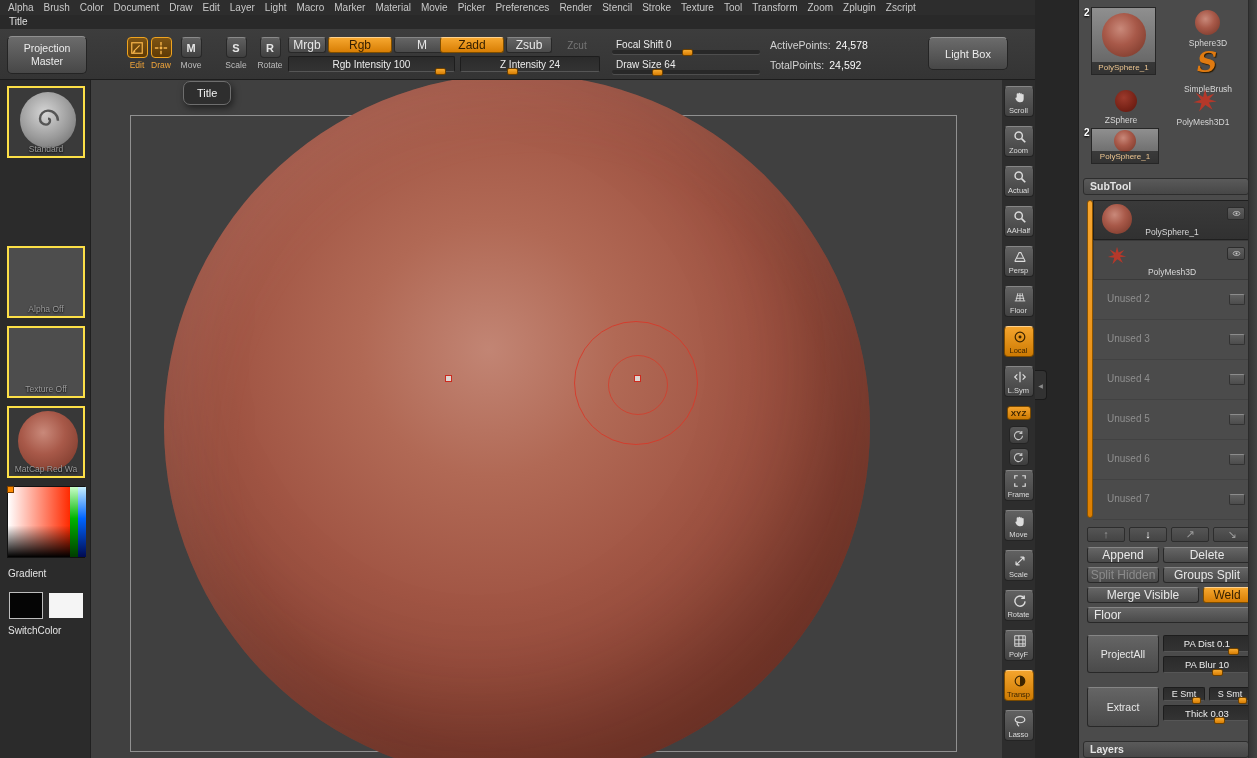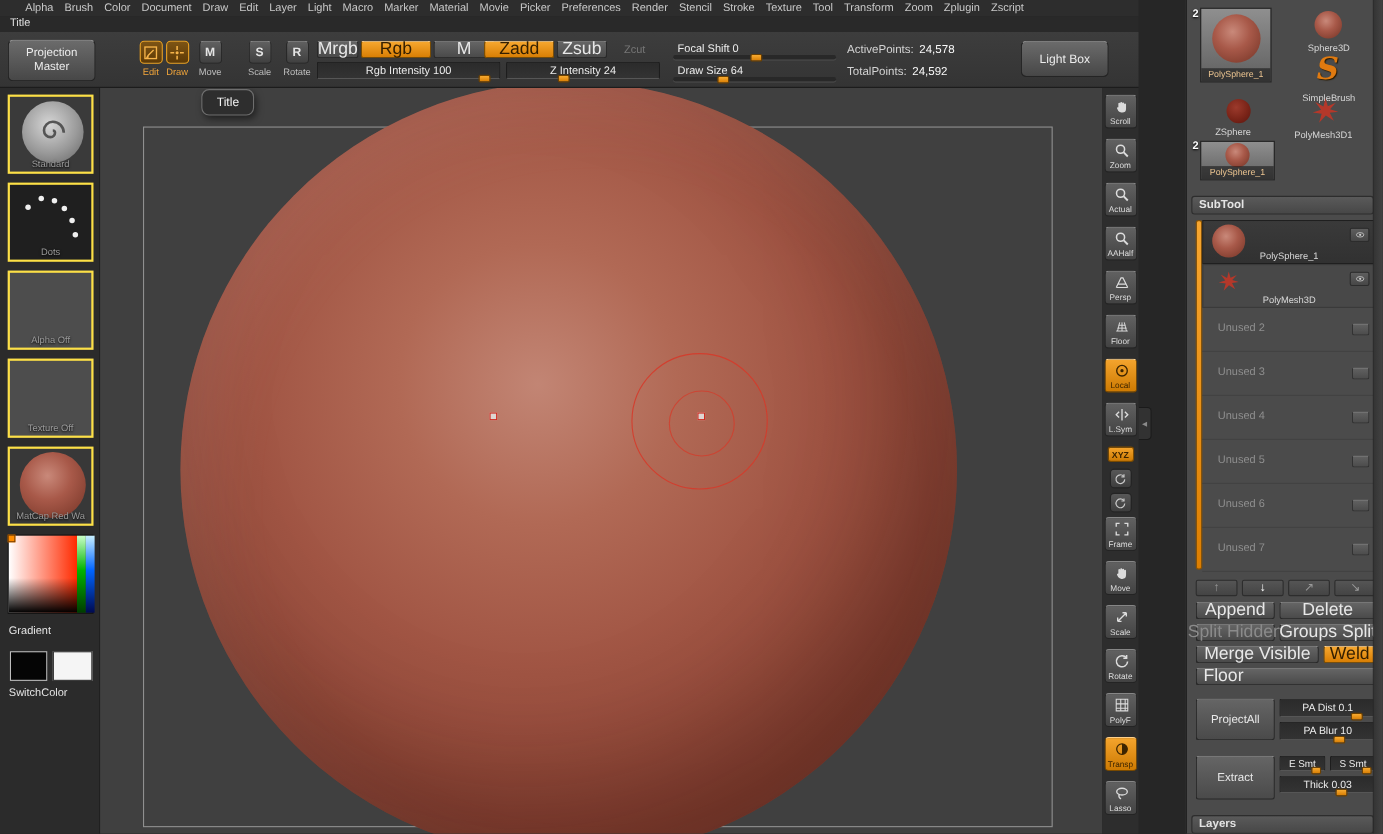--- a/index.html
+++ b/index.html
@@ -1,24 +1,24 @@
 <!DOCTYPE html>
 <html><head>
 <meta charset="utf-8">
 <style>
 *{margin:0;padding:0;box-sizing:border-box;cursor:default;user-select:none;}
 html,body{width:1257px;height:758px;overflow:hidden;background:#262626;font-family:"Liberation Sans","DejaVu Sans",sans-serif;}
 body{position:relative;}
 
-#menubar{position:absolute;left:0;top:0;width:1035px;height:15px;background:#2d2d2d;display:flex;align-items:center;padding-left:18px;}
+#menubar{position:absolute;left:0;top:0;width:1035px;height:15px;background:#2d2d2d;display:flex;align-items:center;padding-left:3px;}
 .menu-item{font-size:10px;color:#c9c9c9;padding:0 5px;white-space:nowrap;}
 #title-row{position:absolute;left:0;top:15px;width:1035px;height:14px;background:#292929;font-size:10px;color:#e0e0e0;line-height:14px;padding-left:9px;}
 #toolbar{position:absolute;left:0;top:29px;width:1035px;height:51px;background:linear-gradient(#3d3d3d,#343434);border-bottom:1px solid #1c1c1c;}
 
-.zbtn{background:linear-gradient(#656565,#4a4a4a);border:1px solid #282828;border-top-color:#858585;border-radius:3px;color:#e8e8e8;font-size:16px;display:flex;align-items:center;justify-content:center;white-space:nowrap;position:absolute;}
+.zbtn{background:linear-gradient(#656565,#4a4a4a);border:1px solid #282828;border-top-color:#858585;border-radius:3px;color:#e8e8e8;font-size:12px;display:flex;align-items:center;justify-content:center;white-space:nowrap;position:absolute;}
 .zbtn.orange{background:linear-gradient(#f6a72f,#d87e04);border-color:#7e4e00;border-top-color:#ffd28e;color:#341f00;}
 .zbtn.dim{color:#8b8b8b;}
 .flatdim{position:absolute;color:#767676;font-size:10px;display:flex;align-items:center;justify-content:center;}
 .zslider{position:absolute;background:linear-gradient(#2b2b2b,#333);border:1px solid #1d1d1d;border-bottom-color:#565656;border-radius:2px;color:#ececec;font-size:10px;display:flex;align-items:center;justify-content:center;white-space:nowrap;}
 .nub{position:absolute;bottom:-4px;width:11px;height:7px;background:linear-gradient(#f8ab31,#d87e04);border:1px solid #6d4100;border-radius:2px;z-index:2;}
 .zslider.flat{background:transparent;border:none;justify-content:flex-start;padding-left:4px;}
 .zslider.flat::after{content:"";position:absolute;left:0;right:0;bottom:-2px;height:4px;background:#282828;border-radius:2px;box-shadow:0 1px 0 #4e4e4e;}
 .tool-mode{position:absolute;width:30px;text-align:center;}
 .tm-icon{width:21px;height:21px;margin:0 auto;border-radius:4px;background:linear-gradient(#606060,#404040);border:1px solid #282828;border-top-color:#8a8a8a;display:flex;align-items:center;justify-content:center;color:#e5e5e5;font-weight:bold;font-size:11px;}
 .tm-icon.orange{background:linear-gradient(#7d5414,#5e3a05);border:1px solid #f0a41f;color:#f6b44a;}
@@ -246,24 +246,20 @@
 </div>
 
 <div id="left-sidebar">
   <div class="thumb-box" style="top:6px;background:#3a3a3a;">
     <div class="ball gray" style="left:11px;top:4px;width:56px;height:56px;"></div>
     <svg style="position:absolute;left:23px;top:16px;width:32px;height:32px;color:#555;">
         <use href="#sym-spiral"></use>
       </svg>
     <div class="thumb-label">Standard</div>
   </div>
-  <div class="thumb-box" style="top:86px;background:#1f1f1f;">
-    <span class="dots-dot"></span>
-    <div class="thumb-label">Dots</div>
-  </div>
   <div class="thumb-box" style="top:166px;background:#4d4d4d;">
     <div class="thumb-label">Alpha Off</div>
   </div>
   <div class="thumb-box" style="top:246px;background:#4d4d4d;">
     <div class="thumb-label">Texture Off</div>
   </div>
   <div class="thumb-box" style="top:326px;background:#383838;">
     <div class="ball" style="left:9px;top:3px;width:60px;height:60px;"></div>
     <div class="thumb-label">MatCap Red Wa</div>
   </div>

